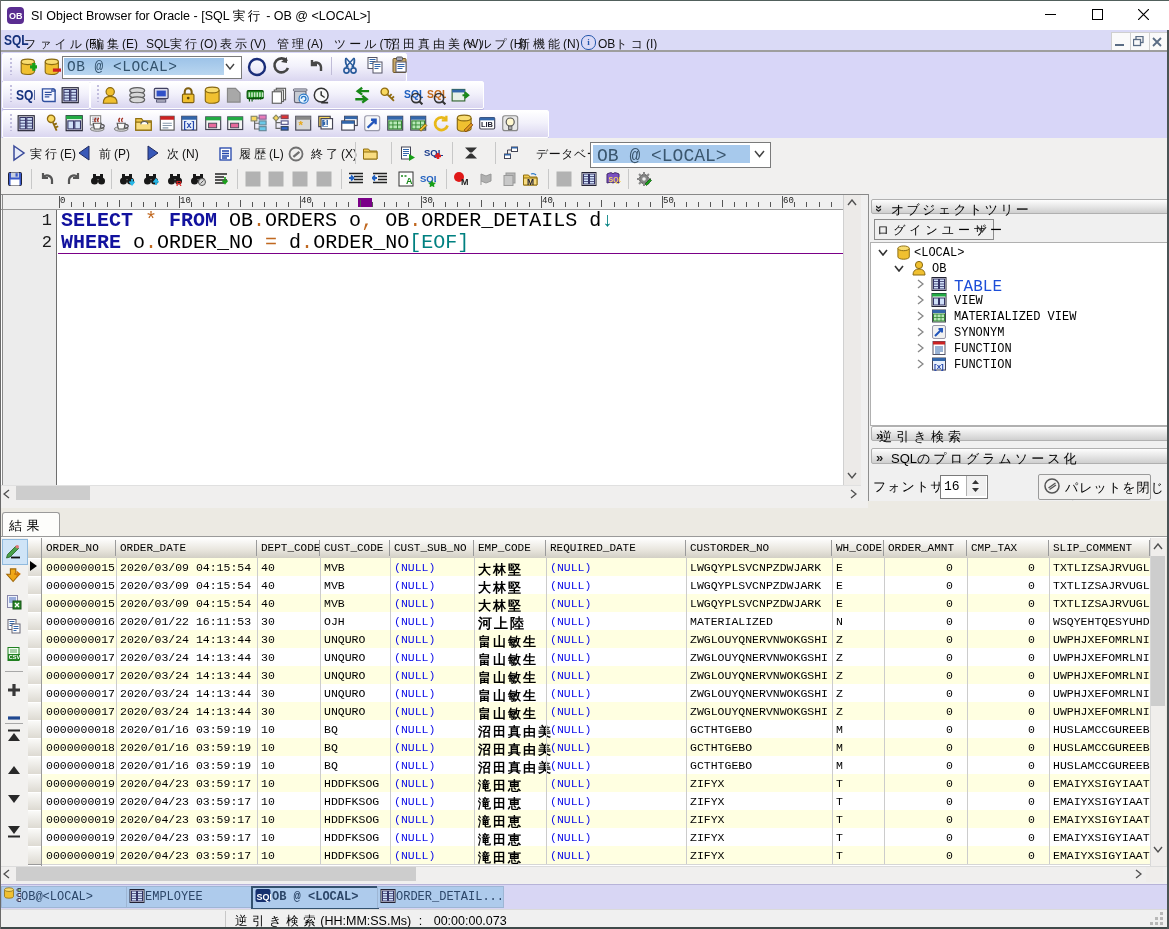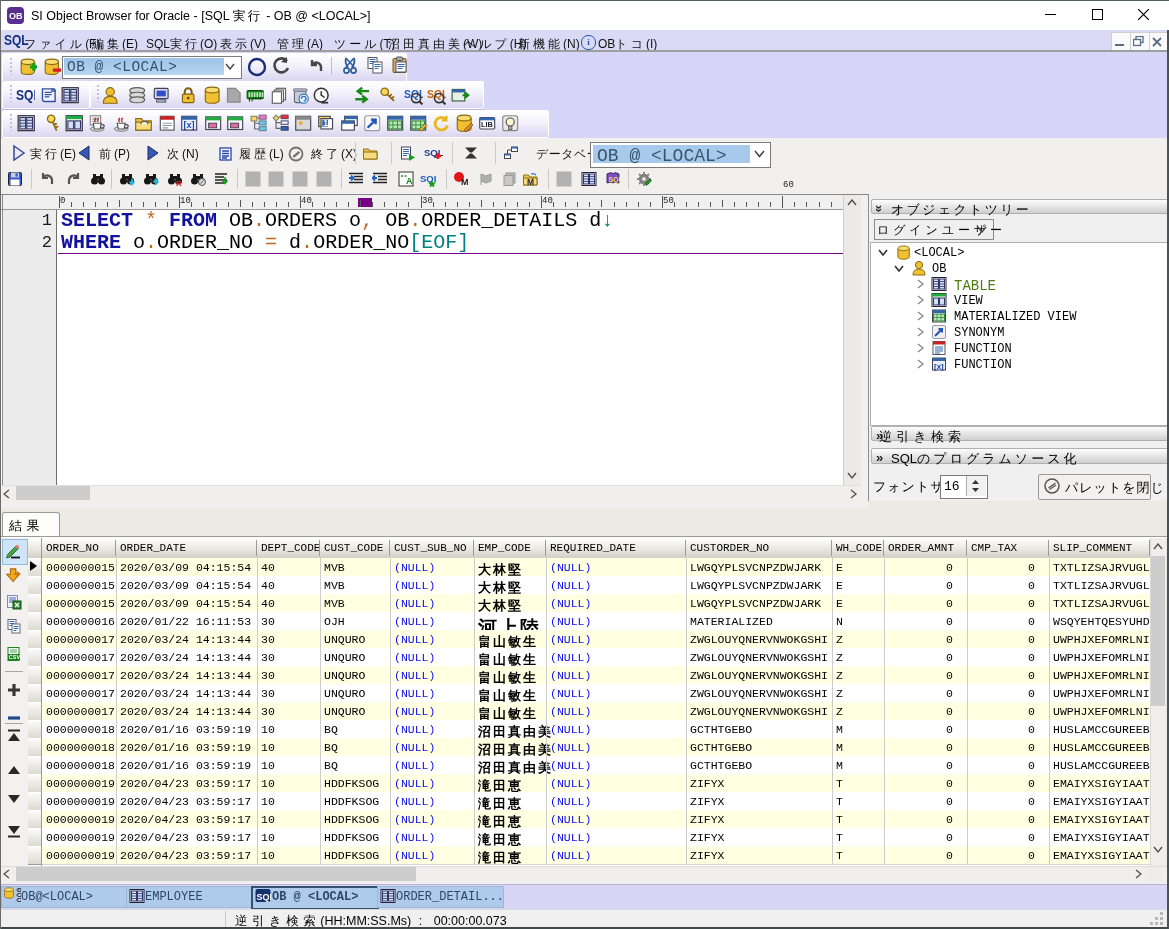--- a/index.html
+++ b/index.html
@@ -141,21 +141,21 @@
 <div class="a" style="left:662px;top:196px;width:1px;height:12px;background:#555"></div>
 <div class="a" style="left:674px;top:202px;width:1px;height:5px;background:#555"></div>
 <div class="a" style="left:686px;top:202px;width:1px;height:5px;background:#555"></div>
 <div class="a" style="left:698px;top:202px;width:1px;height:5px;background:#555"></div>
 <div class="a" style="left:710px;top:202px;width:1px;height:5px;background:#555"></div>
 <div class="a" style="left:722px;top:200px;width:1px;height:7px;background:#555"></div>
 <div class="a" style="left:734px;top:202px;width:1px;height:5px;background:#555"></div>
 <div class="a" style="left:746px;top:202px;width:1px;height:5px;background:#555"></div>
 <div class="a" style="left:758px;top:202px;width:1px;height:5px;background:#555"></div>
 <div class="a" style="left:770px;top:202px;width:1px;height:5px;background:#555"></div>
-<div class="a mono" style="left:783px;top:180px;font-size:9px;color:#222">60</div>
+<div class="a mono" style="left:783px;top:196px;font-size:9px;color:#222">60</div>
 <div class="a" style="left:782px;top:196px;width:1px;height:12px;background:#555"></div>
 <div class="a" style="left:794px;top:202px;width:1px;height:5px;background:#555"></div>
 <div class="a" style="left:806px;top:202px;width:1px;height:5px;background:#555"></div>
 <div class="a" style="left:819px;top:202px;width:1px;height:5px;background:#555"></div>
 <div class="a" style="left:831px;top:202px;width:1px;height:5px;background:#555"></div>
 <div class="a" style="left:0;top:210px;width:843px;height:275px;background:#fff"></div>
 <div class="a" style="left:2px;top:210px;width:54px;height:275px;background:#ececec;border-right:1px solid #6e6e6e"></div>
 <div class="a" style="left:2px;top:195px;width:1px;height:290px;background:#8a8a8a"></div>
 <div class="a mono" style="left:0;top:211px;width:52px;text-align:right;font-size:17px;color:#1a1a1a">1</div>
 <div class="a mono" style="left:0;top:233px;width:52px;text-align:right;font-size:17px;color:#1a1a1a">2</div>
@@ -193,21 +193,21 @@
     <path d="M1 1 L5 6 L9 1" fill="none" stroke="#333" stroke-width="1.6"></path>
   </svg>
 <div class="a mono" style="left:914px;top:246px;font-size:12px;color:#000">&lt;LOCAL&gt;</div>
 <svg class="a" style="left:894px;top:265px" width="10" height="7">
     <path d="M1 1 L5 6 L9 1" fill="none" stroke="#333" stroke-width="1.6"></path>
   </svg>
 <div class="a mono" style="left:932px;top:262px;font-size:12px;color:#000">OB</div>
 <svg class="a" style="left:917px;top:279px" width="7" height="10">
     <path d="M1 1 L6 5 L1 9" fill="none" stroke="#888" stroke-width="1.4"></path>
   </svg>
-<div class="a mono" style="left:954px;top:278px;font-size:14px;color:#4d7c0f">TABLE</div>
+<div class="a mono" style="left:954px;top:278px;font-size:16px;color:#1d4ed8">TABLE</div>
 <svg class="a" style="left:917px;top:295px" width="7" height="10">
     <path d="M1 1 L6 5 L1 9" fill="none" stroke="#888" stroke-width="1.4"></path>
   </svg>
 <div class="a mono" style="left:954px;top:294px;font-size:12px;color:#000">VIEW</div>
 <svg class="a" style="left:917px;top:311px" width="7" height="10">
     <path d="M1 1 L6 5 L1 9" fill="none" stroke="#888" stroke-width="1.4"></path>
   </svg>
 <div class="a mono" style="left:954px;top:310px;font-size:12px;color:#000">MATERIALIZED VIEW</div>
 <svg class="a" style="left:917px;top:327px" width="7" height="10">
     <path d="M1 1 L6 5 L1 9" fill="none" stroke="#888" stroke-width="1.4"></path>
@@ -352,21 +352,21 @@
     <div class="a" style="left:925px;top:0;width:1px;height:18px;background:#cccccc"></div>
     <div class="a" style="left:1007px;top:0;width:1px;height:18px;background:#cccccc"></div>
   </div>
 <div class="a" style="left:28px;top:594px;width:13px;height:17px;background:linear-gradient(#fafaf8,#dddad2);border-bottom:1px solid #9a9a9a;border-top:1px solid #fff"></div>
 <div class="a" style="left:42px;top:612px;width:1108px;height:18px;background:#ffffff;border-bottom:1px solid #d6d6d6;overflow:hidden">
     <div class="a mono" style="left:4px;top:3px;font-size:11.5px;color:#000;white-space:pre">0000000016</div>
     <div class="a mono" style="left:78px;top:3px;font-size:11.5px;color:#000;white-space:pre">2020/01/22 16:11:53</div>
     <div class="a mono" style="left:219px;top:3px;font-size:11.5px;color:#000;white-space:pre">30</div>
     <div class="a mono" style="left:282px;top:3px;font-size:11.5px;color:#000;white-space:pre">OJH</div>
     <div class="a mono" style="left:352px;top:3px;font-size:11.5px;color:#000;white-space:pre"><span style="color:#0f0fe8">(NULL)</span></div>
-    <div class="a mono" style="left:436px;top:3px;font-size:11.5px;color:#000;white-space:pre"><span style="font-family:Liberation Sans;font-size:19px;letter-spacing:2px;font-weight:bold">河上陸</span></div>
+    <div class="a mono" style="left:436px;top:3px;font-size:11.5px;color:#000;white-space:pre"><span style="font-family:Liberation Sans;font-size:14px;letter-spacing:2px;font-weight:bold">河上陸</span></div>
     <div class="a mono" style="left:508px;top:3px;font-size:11.5px;color:#000;white-space:pre"><span style="color:#0f0fe8">(NULL)</span></div>
     <div class="a mono" style="left:648px;top:3px;font-size:11.5px;color:#000;white-space:pre">MATERIALIZED</div>
     <div class="a mono" style="left:794px;top:3px;font-size:11.5px;color:#000;white-space:pre">N</div>
     <div class="a mono" style="left:842px;top:3px;width:69px;text-align:right;font-size:11.5px;color:#000">0</div>
     <div class="a mono" style="left:925px;top:3px;width:68px;text-align:right;font-size:11.5px;color:#000">0</div>
     <div class="a mono" style="left:1011px;top:3px;font-size:11.5px;color:#000;white-space:pre">WSQYEHTQESYUHDQ</div>
     <div class="a" style="left:74px;top:0;width:1px;height:18px;background:#cccccc"></div>
     <div class="a" style="left:215px;top:0;width:1px;height:18px;background:#cccccc"></div>
     <div class="a" style="left:278px;top:0;width:1px;height:18px;background:#cccccc"></div>
     <div class="a" style="left:348px;top:0;width:1px;height:18px;background:#cccccc"></div>

